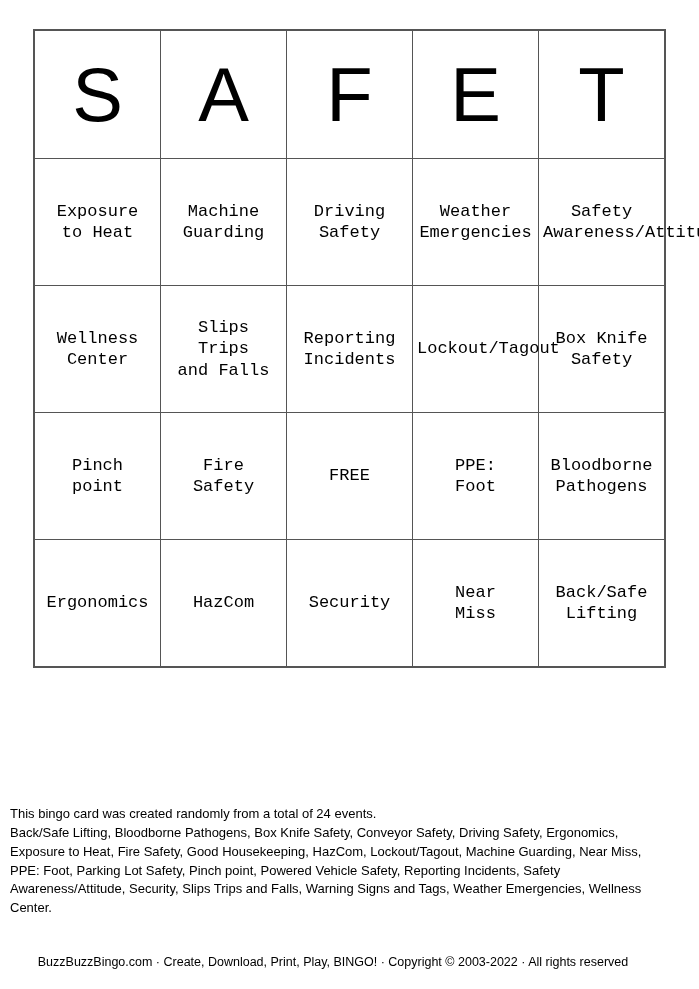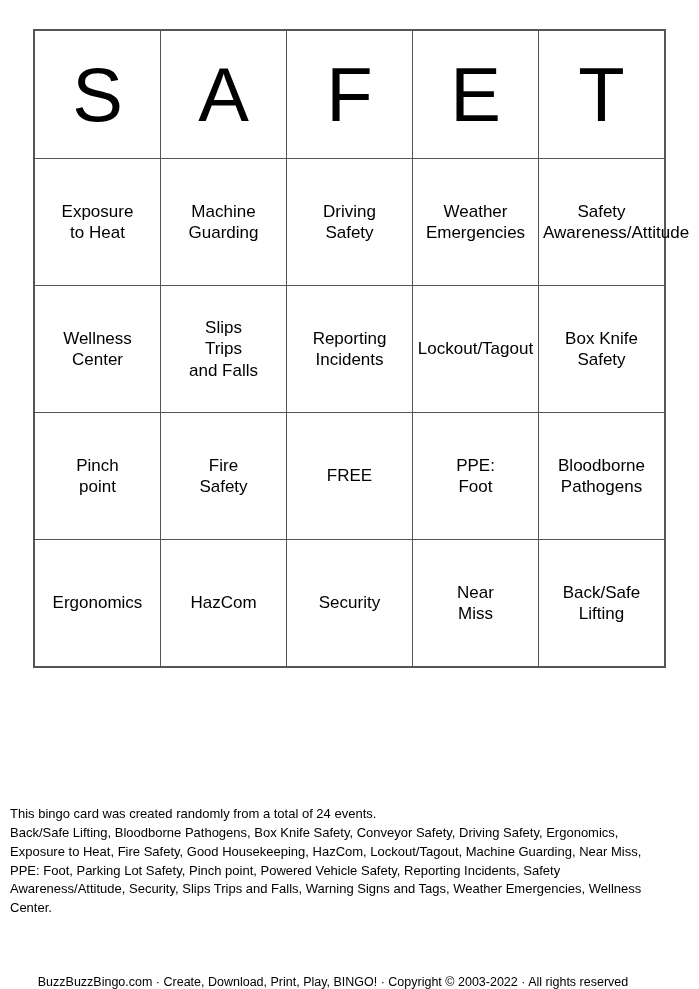--- a/index.html
+++ b/index.html
@@ -46,20 +46,21 @@
     font-weight: normal;
     letter-spacing: 0;
     line-height: 1;
     font-family: "Liberation Sans", sans-serif;
   }
   tr.cell-row td {
     height: 127px;
     font-size: 17px;
     line-height: 1.25;
     font-weight: normal;
+    font-family: Liberation Mono, monospace;
   }
   td.small-text {
     font-size: 10px;
     line-height: 1.3;
   }
   td.mid-text {
     font-size: 14px;
   }
   .footnote {
     position: absolute;
@@ -72,21 +73,20 @@
     text-align: left;
   }
   .footer {
     position: absolute;
     left: 0;
     top: 955px;
     width: 666px;
     text-align: center;
     font-size: 12.5px;
     color: #000000;
-    margin-top: 20px;
   }
 </style>
 </head>
 <body>
 
 <div class="page">
 
   <div class="card">
     <table class="bingo">
       <tbody>

